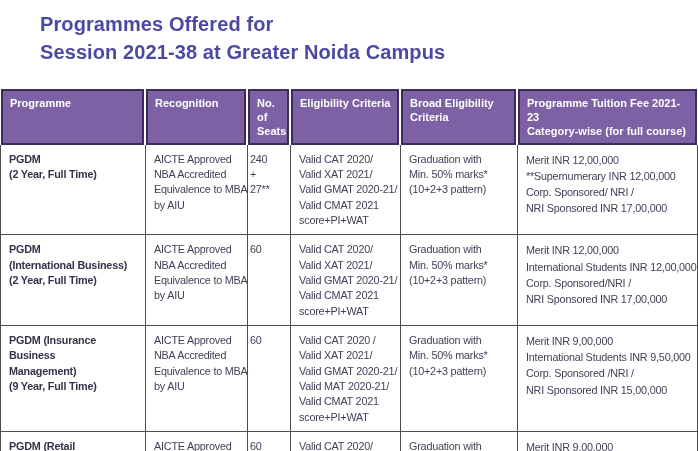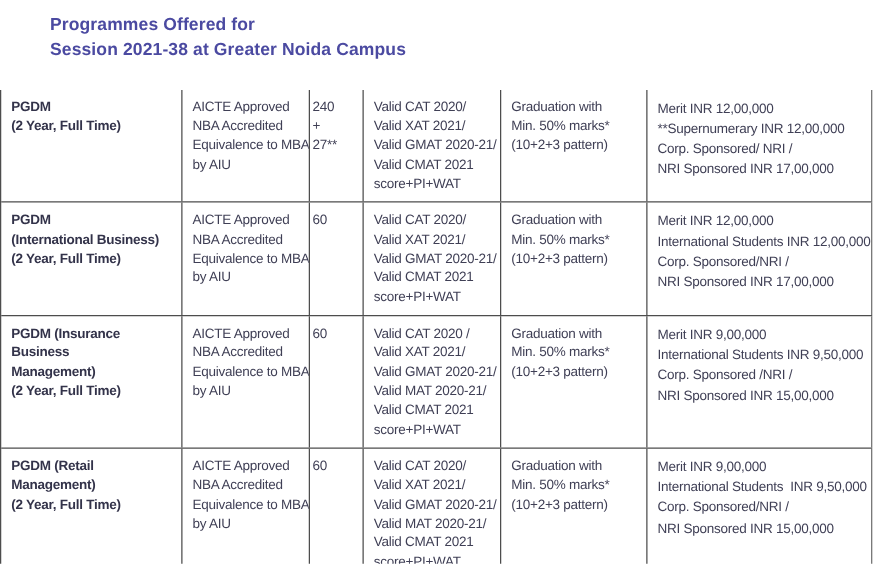--- a/index.html
+++ b/index.html
@@ -7,21 +7,21 @@
     width: 698px; height: 451px;
     background: #ffffff;
     overflow: hidden;
     font-family: "Liberation Sans", sans-serif;
     color: #3f3f55;
   }
   .page { position: relative; width: 698px; height: 451px; }
 
   .title {
     margin: 10px 0 0 40px;
-    font-size: 14px;
+    font-size: 20px;
     font-weight: 700;
     line-height: 1.42;
     color: #4b4aa1;
     letter-spacing: 0.1px;
   }
 
   .prog-table { margin-top: 22px; width: 698px; }
 
   .thead, .trow {
     display: grid;
@@ -70,20 +70,31 @@
 
 <div class="page">
 
   <div class="title">
     <div>Programmes Offered for</div>
     <div>Session 2021-38 at Greater Noida Campus</div>
   </div>
 
   <div class="prog-table">
 
+    <div class="thead">
+      <div class="hcell">Programme</div>
+      <div class="hcell">Recognition</div>
+      <div class="hcell">No. of
+Seats</div>
+      <div class="hcell">Eligibility Criteria</div>
+      <div class="hcell">Broad Eligibility
+Criteria</div>
+      <div class="hcell">Programme Tuition Fee 2021-23
+Category-wise (for full course)</div>
+    </div>
 
     <div class="tbody">
 
       <div class="trow row-0">
         <div class="tcell col-programme">PGDM
 (2 Year, Full Time)</div>
         <div class="tcell">AICTE Approved
 NBA Accredited
 Equivalence to MBA
 by AIU</div>
@@ -123,21 +134,21 @@
 (10+2+3 pattern)</div>
         <div class="tcell col-fee">Merit INR 12,00,000
 International Students INR 12,00,000
 Corp. Sponsored/NRI /
 NRI Sponsored INR 17,00,000</div>
       </div>
 
       <div class="trow row-2">
         <div class="tcell col-programme">PGDM (Insurance Business
 Management)
-(2 Year, Full Time)</div>
+(9 Year, Full Time)</div>
         <div class="tcell">AICTE Approved
 NBA Accredited
 Equivalence to MBA
 by AIU</div>
         <div class="tcell col-seats">60</div>
         <div class="tcell">Valid CAT 2020 /
 Valid XAT 2021/
 Valid GMAT 2020-21/
 Valid MAT 2020-21/
 Valid CMAT 2021

